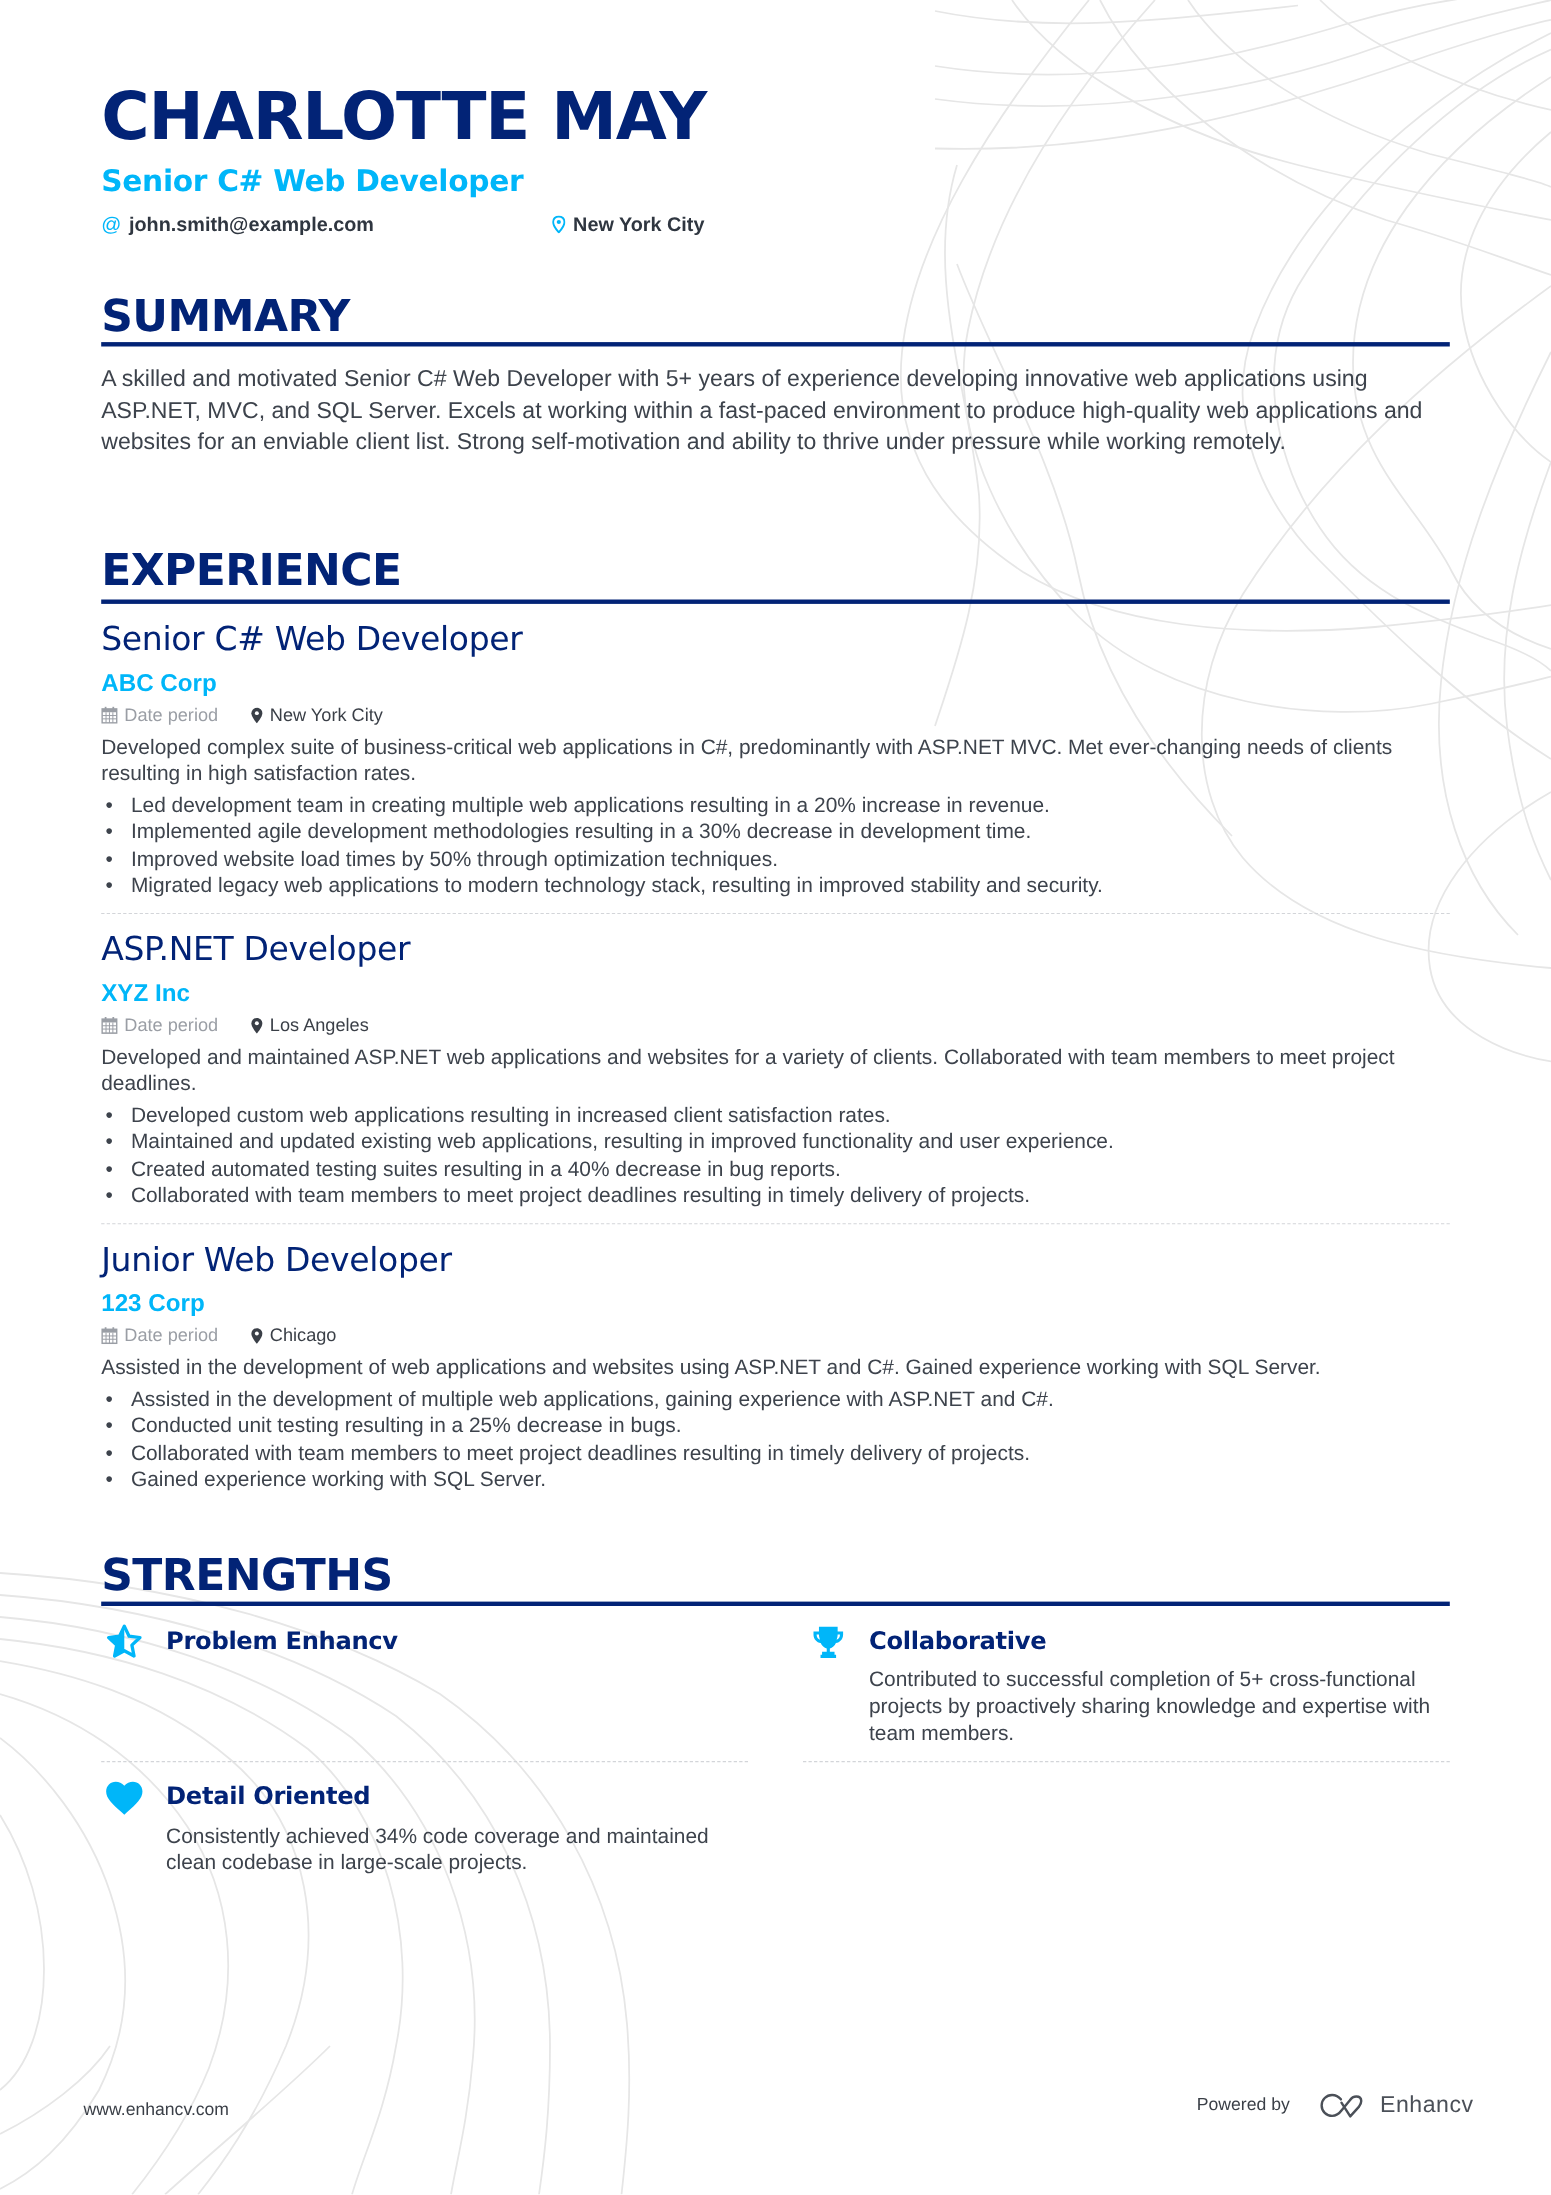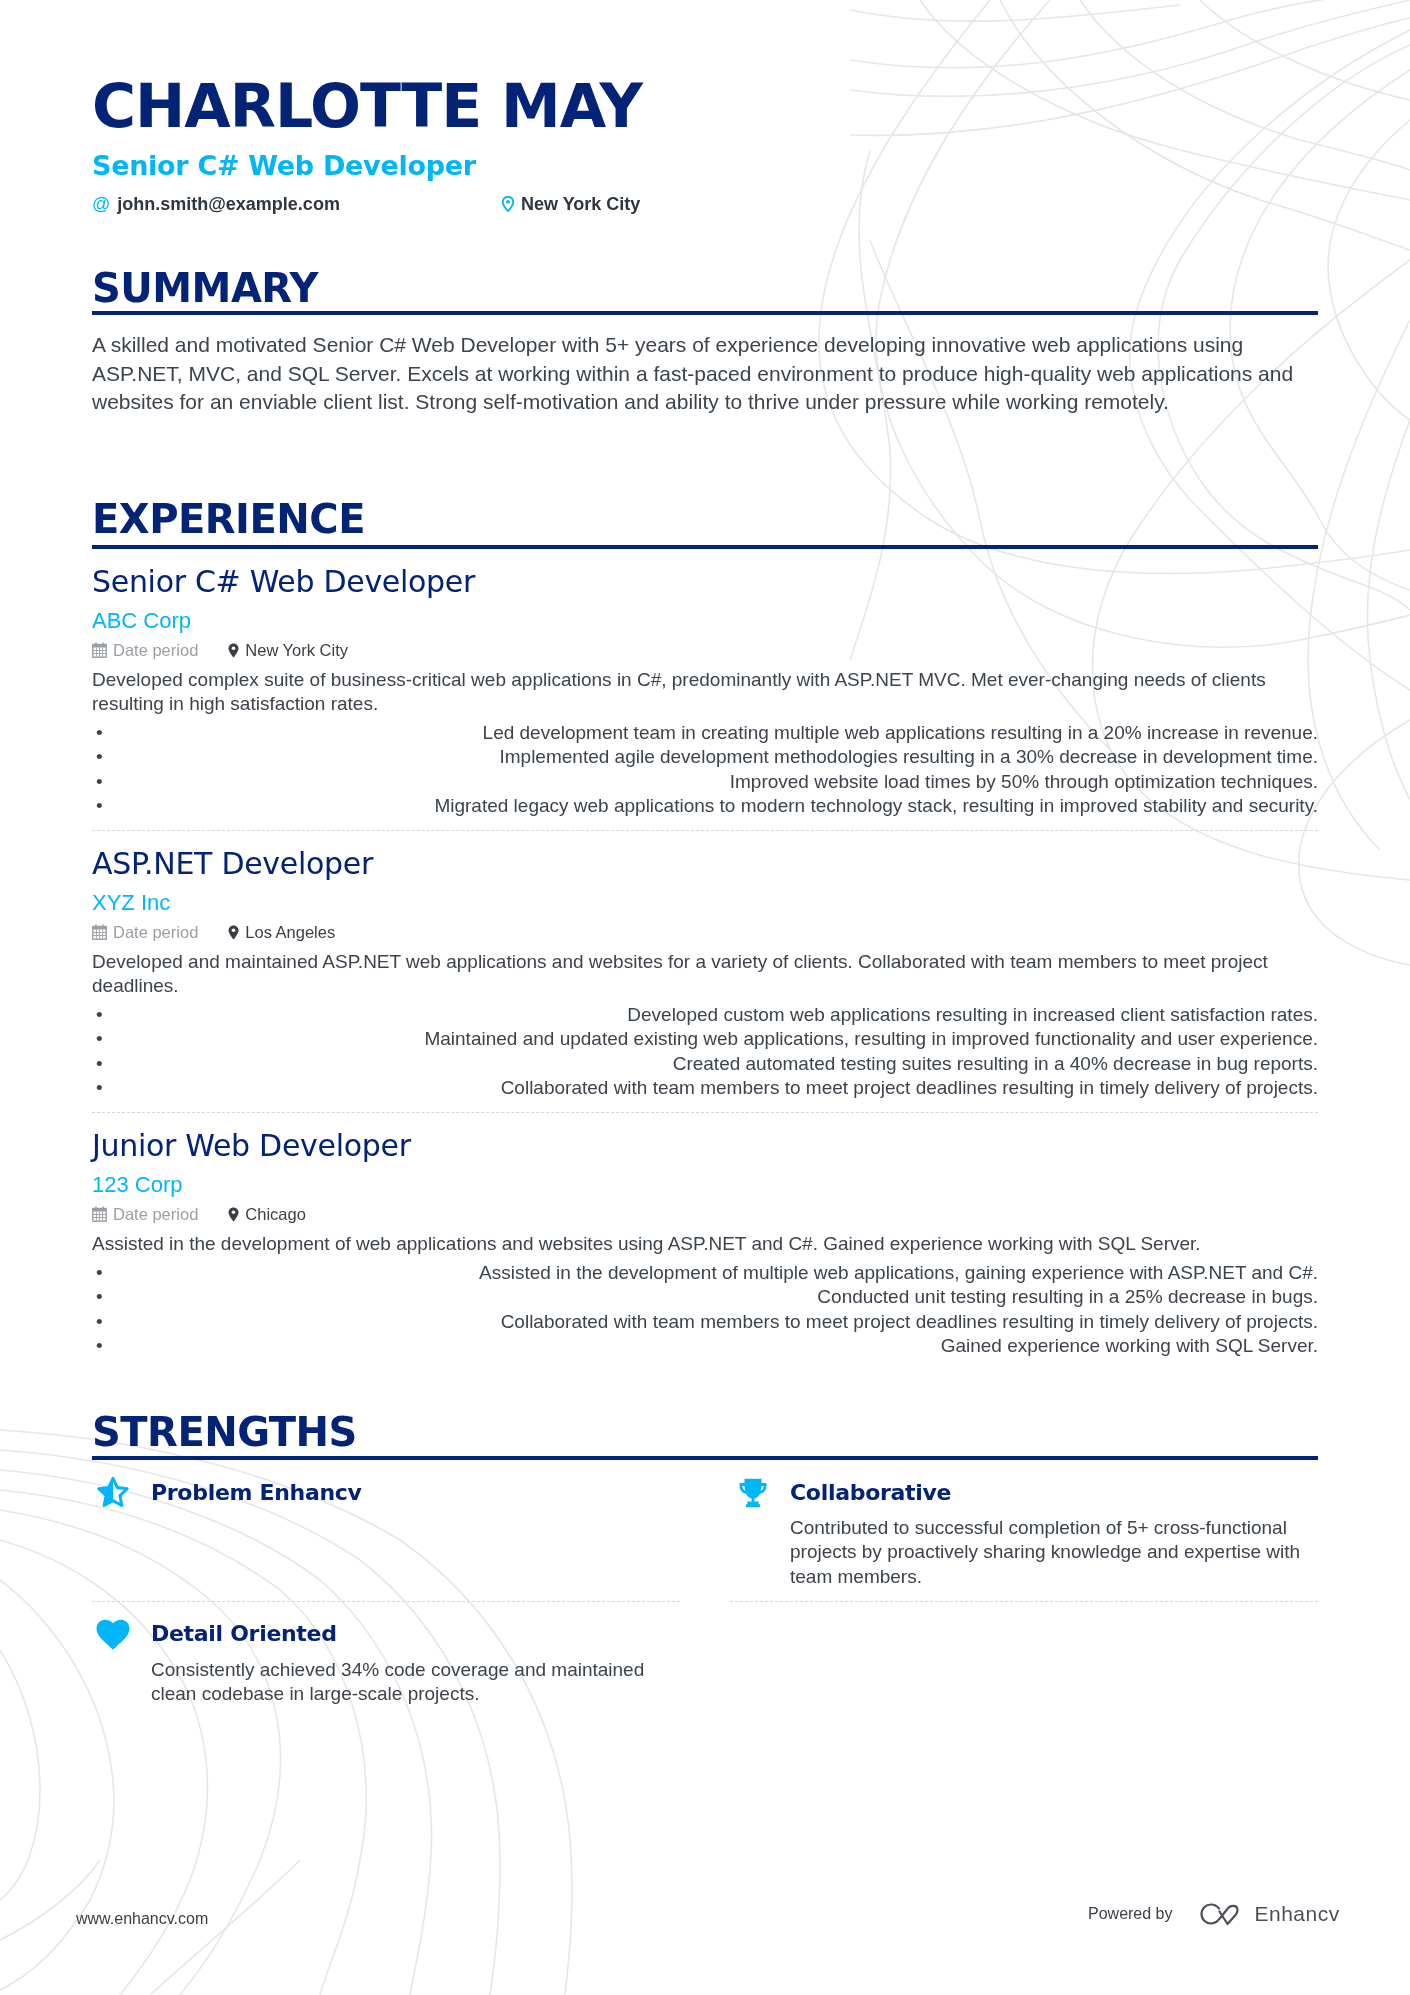--- a/index.html
+++ b/index.html
@@ -18,27 +18,27 @@
   .contact .ic { color: #00b6f9; font-weight: normal; font-size: 18px; }
 
   
   .sec-title { left: 92px; font-family: "DejaVu Sans", sans-serif; font-weight: bold; font-size: 40px; color: #022376; letter-spacing: -0.5px; line-height: 1; }
   .sec-rule { left: 92px; width: 1226px; height: 4px; background: #022376; }
 
   .summary { left: 92px; top: 331px; width: 1226px; font-size: 21px; line-height: 28.5px; color: #3d434c; }
 
   
   .job-title { left: 92px; font-family: "DejaVu Sans", sans-serif; font-size: 30px; color: #022376; line-height: 1; letter-spacing: -0.3px; }
-  .company { left: 92px; font-weight: normal; font-size: 22px; color: #00b6f9; line-height: 1; }
+  .company { left: 92px; font-weight: bold; font-size: 22px; color: #00b6f9; line-height: 1; }
   .meta { left: 92px; display: flex; align-items: flex-start; font-size: 16.5px; line-height: 1; }
   .meta .date { color: #9a9ea5; display: flex; align-items: center; gap: 6px; }
   .meta .loc { color: #3a3f47; display: flex; align-items: center; gap: 6px; margin-left: 30px; }
   .meta svg { display: block; }
   .desc { left: 92px; width: 1226px; font-size: 19px; line-height: 24.3px; color: #3d434c; }
-  .bullets { left: 92px; width: 1226px; list-style: none; font-size: 19px; line-height: 24.3px; color: #3d434c; text-align: right; }
+  .bullets { left: 92px; width: 1226px; list-style: none; font-size: 19px; line-height: 24.3px; color: #3d434c; }
   .bullets li { position: relative; padding-left: 27px; }
   .bullets li::before { content: "•"; position: absolute; left: 4px; top: 0; color: #3d434c; }
   .dash { left: 92px; width: 1226px; border-top: 1.5px dashed #d3d5d9; height: 0; }
 
   
   .str-icon { width: 38px; height: 38px; display: flex; align-items: center; justify-content: center; }
   .str-title { font-family: "DejaVu Sans", sans-serif; font-weight: bold; font-size: 22px; color: #022376; line-height: 1; letter-spacing: -0.3px; }
   .str-desc { font-size: 19px; line-height: 24.3px; color: #3d434c; }
   .str-dash { border-top: 1.5px dashed #d3d5d9; height: 0; }
 

